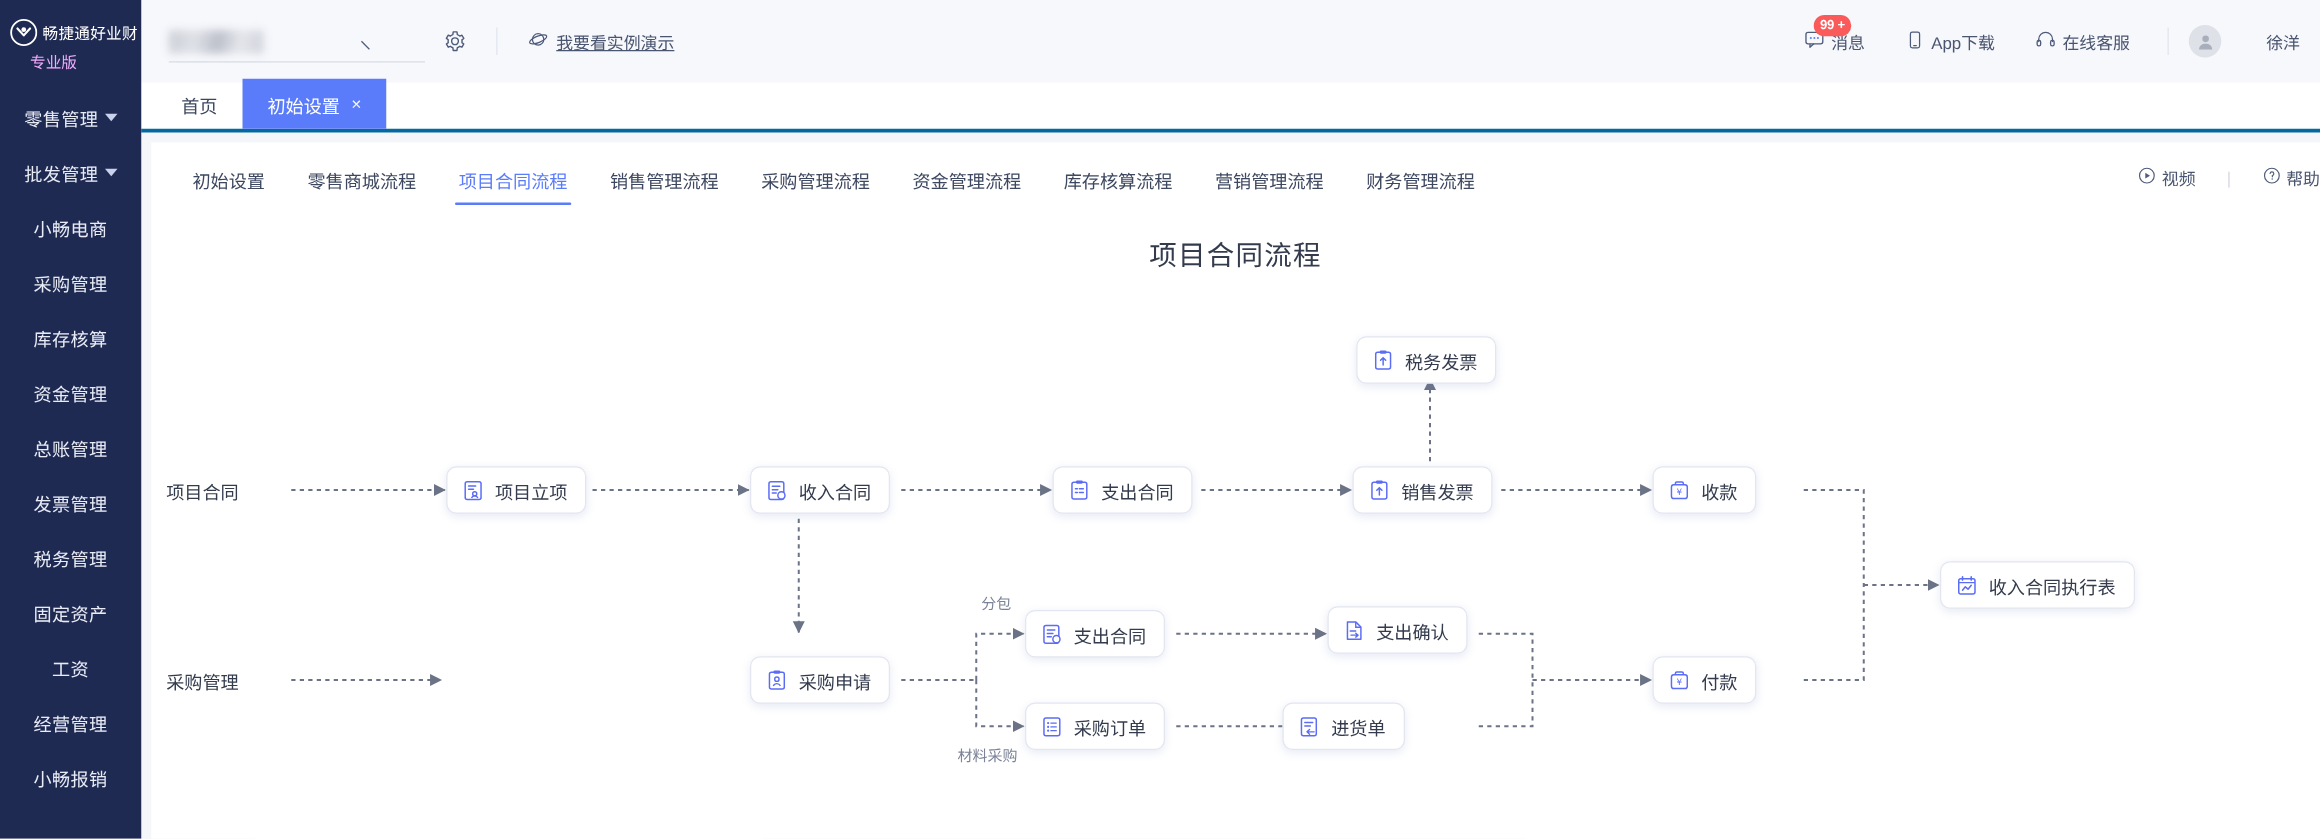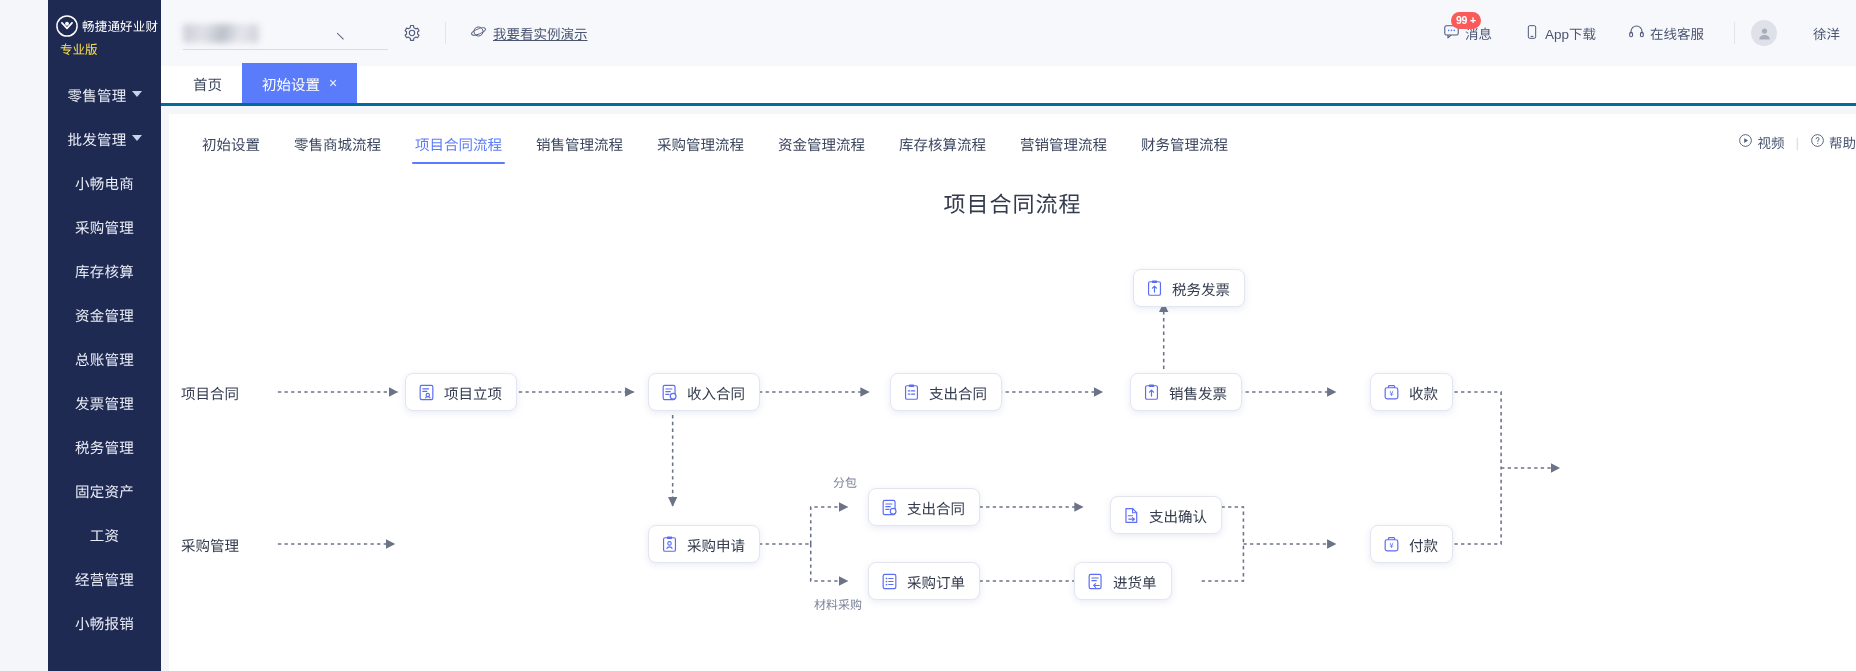--- a/index.html
+++ b/index.html
@@ -2,40 +2,40 @@
 <html lang="zh-CN"><head>
 <meta charset="utf-8">
 <style>
   * { box-sizing: border-box; margin: 0; padding: 0; }
   html, body {
     width: 1856px; height: 671px;
     font-family: "Liberation Sans", "DejaVu Sans", sans-serif;
     background: #f5f6fa;
     overflow: hidden;
   }
-  .app { position: relative; width: 1856px; height: 671px; display: flex; padding-left: 48px; }
+  .app { position: relative; width: 1856px; height: 671px; display: flex; }
 
   
   .sidebar {
     width: 113px; min-width: 113px; height: 671px;
     background: #1f2a52;
     position: relative;
     overflow: hidden;
   }
   .brand {
     height: 66px; display: flex; flex-direction: column;
     justify-content: center; padding: 6px 0 0 8px;
   }
   .brand-row { display: flex; align-items: center; gap: 4px; }
   .brand-logo { width: 22px; height: 22px; flex: 0 0 22px; }
   .brand-name {
     color: #ffffff; font-size: 12.5px; letter-spacing: .2px;
     white-space: nowrap; overflow: hidden;
   }
-  .brand-sub { color: #fde047; font-size: 12.5px; margin-left: 4px; margin-top: 2px; }
+  .brand-sub { color: #f0abfc; font-size: 12.5px; margin-left: 16px; margin-top: 2px; }
   .nav { padding-top: 6px; }
   .nav-item {
     height: 44px; display: flex; align-items: center;
     justify-content: center; gap: 5px;
     color: #e9ecf6; font-size: 14.5px; cursor: pointer;
     letter-spacing: .3px;
   }
   .caret {
     width: 0; height: 0;
     border-left: 5px solid transparent; border-right: 5px solid transparent;
@@ -121,21 +121,21 @@
     font-size: 14.5px; color: #3d4760; cursor: pointer;
     position: relative; white-space: nowrap;
   }
   .subtab.active { color: #5b7cfa; }
   .subtab.active::after {
     content: ""; position: absolute; left: 14px; right: 14px; bottom: 8px;
     height: 2.5px; background: #5b7cfa; border-radius: 2px;
   }
   .subtab-right {
     position: absolute; right: 0px; top: 18px;
-    display: flex; align-items: center; gap: 6px;
+    display: flex; align-items: center; gap: 20px;
     font-size: 13.5px; color: #4a5570;
   }
   .sr-link { display: flex; align-items: center; gap: 4px; cursor: pointer; }
   .sr-sep { color: #d5d9e3; margin: 0 5px; }
 
   .diagram-title {
     text-align: center; font-size: 22px; color: #333b4d;
     margin-top: 14px; letter-spacing: 1px;
   }
 
@@ -496,20 +496,32 @@
           <span class="node-icon">
             <svg viewBox="0 0 24 24" width="19" height="19">
               <rect x="4" y="6" width="16" height="14" rx="2.4" fill="none" stroke="#5b6cf5" stroke-width="1.5"></rect>
               <path d="M8 6 V4.6 A1.4 1.4 0 0 1 9.4 3.2 h5.2 A1.4 1.4 0 0 1 16 4.6 V6" fill="none" stroke="#5b6cf5" stroke-width="1.5"></path>
               <text x="12" y="16.6" font-size="9" fill="#5b6cf5" text-anchor="middle" font-family="DejaVu Sans">¥</text>
             </svg>
           </span>
           <span class="node-label">收款</span>
         </div>
 
+        <div class="node" style="left:1431px; top:225px;">
+          <span class="node-icon">
+            <svg viewBox="0 0 24 24" width="19" height="19">
+              <rect x="3.8" y="5" width="16.4" height="15.4" rx="2" fill="none" stroke="#5b6cf5" stroke-width="1.5"></rect>
+              <line x1="3.8" y1="9" x2="20.2" y2="9" stroke="#5b6cf5" stroke-width="1.4"></line>
+              <line x1="7.6" y1="3" x2="7.6" y2="6.4" stroke="#5b6cf5" stroke-width="1.6" stroke-linecap="round"></line>
+              <line x1="16.4" y1="3" x2="16.4" y2="6.4" stroke="#5b6cf5" stroke-width="1.6" stroke-linecap="round"></line>
+              <path d="M7.6 16.6 L10.4 13.2 L13.2 15.6 L16.4 11.6" fill="none" stroke="#5b6cf5" stroke-width="1.5" stroke-linecap="round" stroke-linejoin="round"></path>
+            </svg>
+          </span>
+          <span class="node-label">收入合同执行表</span>
+        </div>
 
         <div class="node" style="left:479px; top:301px;">
           <span class="node-icon">
             <svg viewBox="0 0 24 24" width="19" height="19">
               <rect x="4.5" y="3.5" width="15" height="17" rx="2" fill="none" stroke="#5b6cf5" stroke-width="1.5"></rect>
               <rect x="8.6" y="1.8" width="6.8" height="3.2" rx="1.1" fill="#5b6cf5"></rect>
               <circle cx="12" cy="10.6" r="2.2" fill="none" stroke="#5b6cf5" stroke-width="1.4"></circle>
               <path d="M8.4 17.4a3.9 3.9 0 0 1 7.2 0" fill="none" stroke="#5b6cf5" stroke-width="1.4"></path>
             </svg>
           </span>
@@ -522,21 +534,21 @@
               <rect x="4" y="3" width="15" height="18" rx="2" fill="none" stroke="#5b6cf5" stroke-width="1.5"></rect>
               <line x1="7.4" y1="7.6" x2="15" y2="7.6" stroke="#5b6cf5" stroke-width="1.5" stroke-linecap="round"></line>
               <line x1="7.4" y1="11" x2="13" y2="11" stroke="#5b6cf5" stroke-width="1.5" stroke-linecap="round"></line>
               <line x1="7.4" y1="14.4" x2="11.4" y2="14.4" stroke="#5b6cf5" stroke-width="1.5" stroke-linecap="round"></line>
               <circle cx="16.6" cy="16.8" r="3.6" fill="#ffffff" stroke="#5b6cf5" stroke-width="1.5"></circle>
             </svg>
           </span>
           <span class="node-label">支出合同</span>
         </div>
 
-        <div class="node" style="left:941px; top:272px;">
+        <div class="node" style="left:941px; top:261px;">
           <span class="node-icon">
             <svg viewBox="0 0 24 24" width="19" height="19">
               <path d="M5 3.4h8.6l5 5v12.2H5z" fill="none" stroke="#5b6cf5" stroke-width="1.5" stroke-linejoin="round"></path>
               <path d="M13.4 3.4v5.2h5.2" fill="none" stroke="#5b6cf5" stroke-width="1.4"></path>
               <line x1="7.8" y1="12.4" x2="13.4" y2="12.4" stroke="#5b6cf5" stroke-width="1.4" stroke-linecap="round"></line>
               <path d="M8.6 16.6h7 M13.4 14.6 L15.8 16.6 L13.4 18.6" fill="none" stroke="#5b6cf5" stroke-width="1.4" stroke-linecap="round" stroke-linejoin="round"></path>
             </svg>
           </span>
           <span class="node-label">支出确认</span>
         </div>

